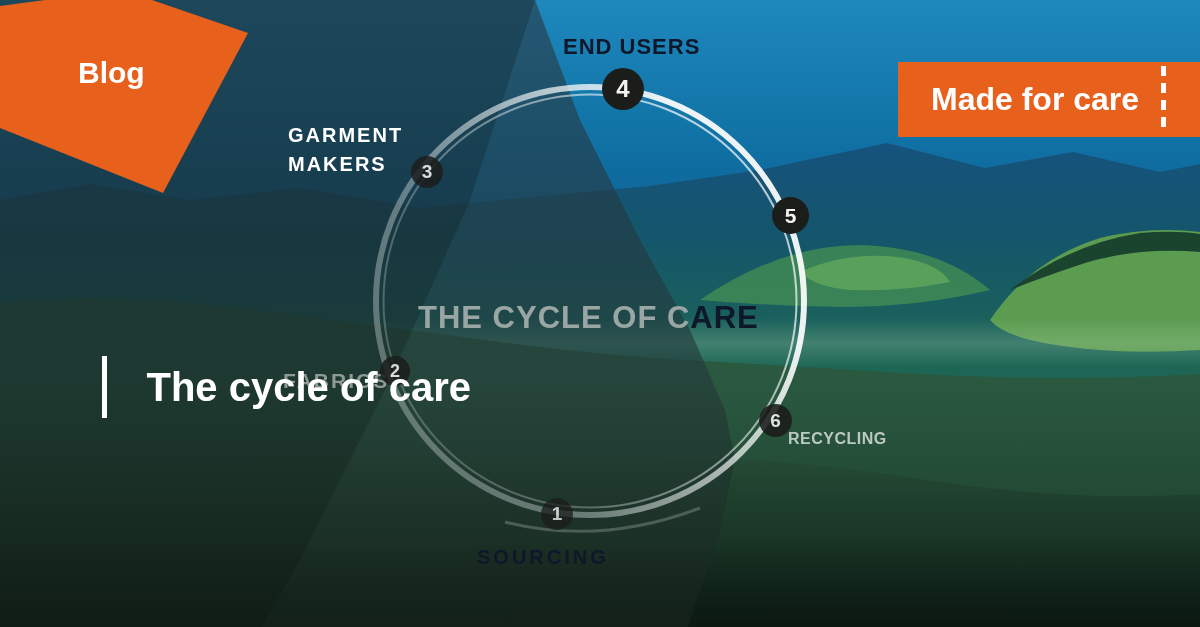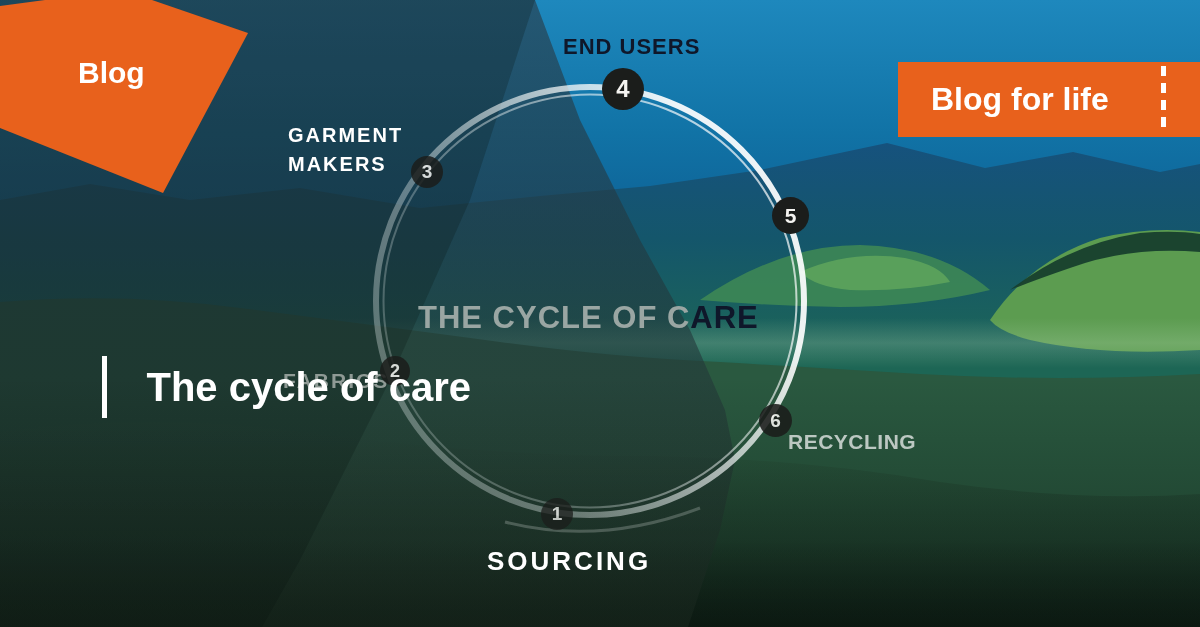--- a/index.html
+++ b/index.html
@@ -19,27 +19,27 @@
     position:absolute;inset:0;z-index:9;pointer-events:none;
     background:rgba(8,20,16,.24);
     clip-path:polygon(0 0,535px 0,470px 200px,390px 380px,300px 560px,262px 627px,0 627px);
   }
   .vignette{position:absolute;inset:0;z-index:10;pointer-events:none;
     background:linear-gradient(180deg, rgba(0,0,0,0) 60%, rgba(5,13,8,.42) 100%);}
   svg.ring{position:absolute;left:0;top:0;width:1200px;height:627px;z-index:15;pointer-events:none;}
 
   
   .nlabel{position:absolute;z-index:18;font-weight:700;white-space:nowrap;}
-  .lbl-sourcing {left:487px;top:546px;font-size:26px;letter-spacing:3px;color:#ffffff;}
+  .lbl-sourcing {left:477px;top:546px;font-size:20px;letter-spacing:3px;color:#0f172a;}
   .lbl-fabrics  {left:283px;top:369px;font-size:21px;letter-spacing:2px;color:#8F9A95;z-index:17;}
   .lbl-garment  {left:288px;top:121px;font-size:20px;letter-spacing:2px;color:#ffffff;
                  white-space:normal;width:160px;line-height:1.45;}
   .lbl-endusers {left:563px;top:34px; font-size:22px;letter-spacing:1px;color:#0f172a;}
   .lbl-laundries{left:820px;top:186px;font-size:22px;letter-spacing:1.5px;color:#F2F8F6;}
-  .lbl-recycling{left:788px;top:430px;font-size:21px;letter-spacing:.5px;color:#BCC8C2;}
+  .lbl-recycling{left:788px;top:430px;font-size:16px;letter-spacing:.5px;color:#BCC8C2;}
   .center-title{position:absolute;left:418px;top:300px;z-index:18;font-weight:700;
                 font-size:31px;letter-spacing:1px;white-space:nowrap;}
   .ct-dim{color:#9AA6A3;}
   .ct-bright{color:#0f172a;margin-top:31px;}
 
   
   .node{position:absolute;z-index:20;border-radius:50%;background:var(--node_black,#1B1D1B);
         display:flex;align-items:center;justify-content:center;}
   .node .nnum{color:#F5F4F1;font-weight:700;}
   .node-1{left:541px;top:498px;width:32px;height:32px;opacity:.75;}
@@ -159,21 +159,21 @@
     </div>
   <div class="node node-6">
       <span class="nnum">6</span>
     </div>
 
   <div class="blog-badge">
     <span class="blog-label">Blog</span>
   </div>
 
   <div class="brand-banner">
-    <span class="brand-banner-label">Blog for life</span>
+    <span class="brand-banner-label">Made for care</span>
     <div class="banner-dashes"></div>
   </div>
 
   <div class="headline">
     <div class="headline-bar"></div>
     <h1 class="headline-text">The cycle of care</h1>
   </div>
 
 </div>
 

